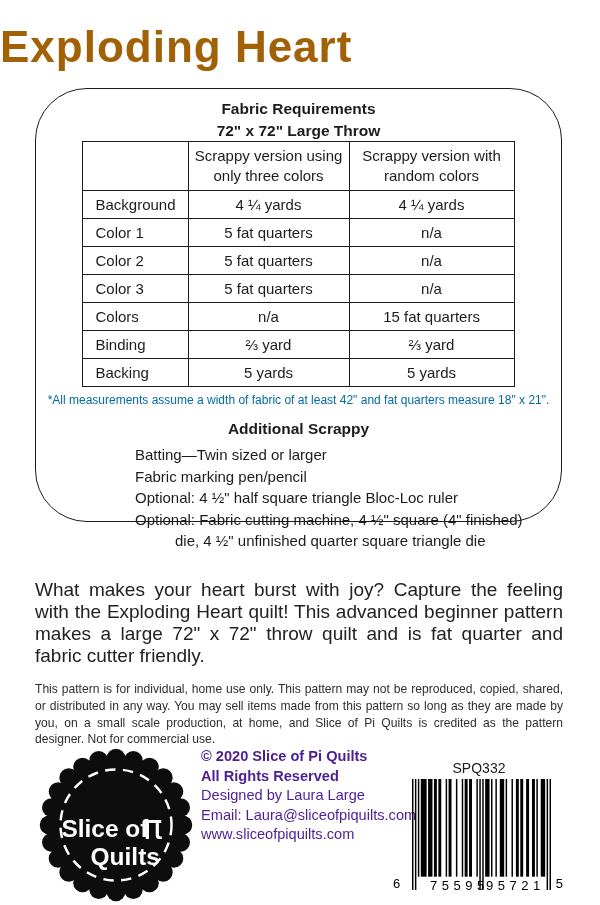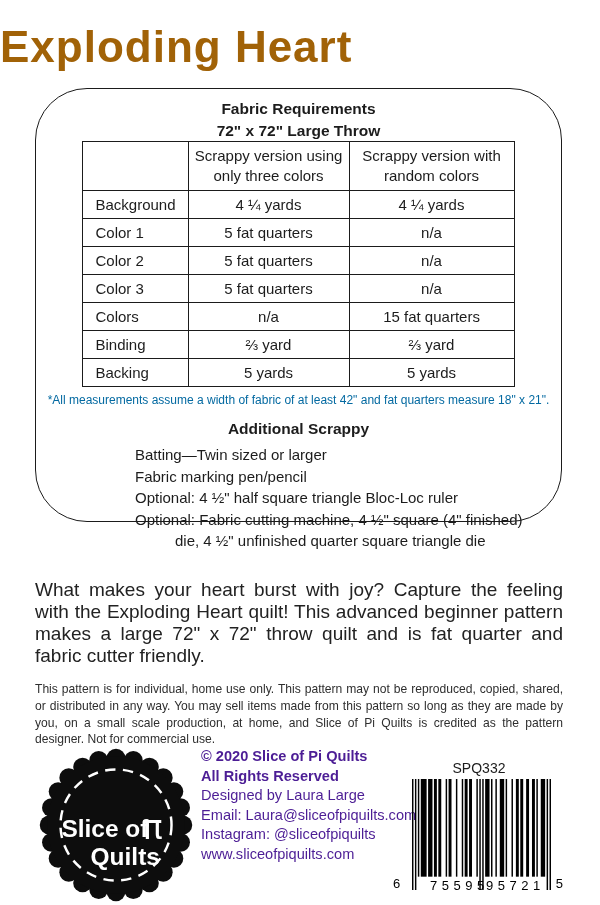--- a/index.html
+++ b/index.html
@@ -164,21 +164,20 @@
     <text x="113" y="100" fill="#ffffff" font-size="36" font-family="DejaVu Sans">π</text>
     <text x="58" y="127" fill="#ffffff" font-size="26" font-weight="bold">Quilts</text>
   </svg>
 </div>
 
 <div class="credits">
   <div class="bold">© 2020 Slice of Pi Quilts</div>
   <div class="bold">All Rights Reserved</div>
   <div>Designed by Laura Large</div>
   <div>Email: Laura@sliceofpiquilts.com</div>
-  <div>Instagram: @sliceofpiquilts</div>
   <div>www.sliceofpiquilts.com</div>
 </div>
 
 <div class="sku">SPQ332</div>
 
 <div class="barcode">
   <svg viewBox="0 0 95 100" preserveAspectRatio="none">
     <g fill="#000000">
       <rect x="0" y="0" width="1" height="100"></rect>
         <rect x="2" y="0" width="1" height="100"></rect>

